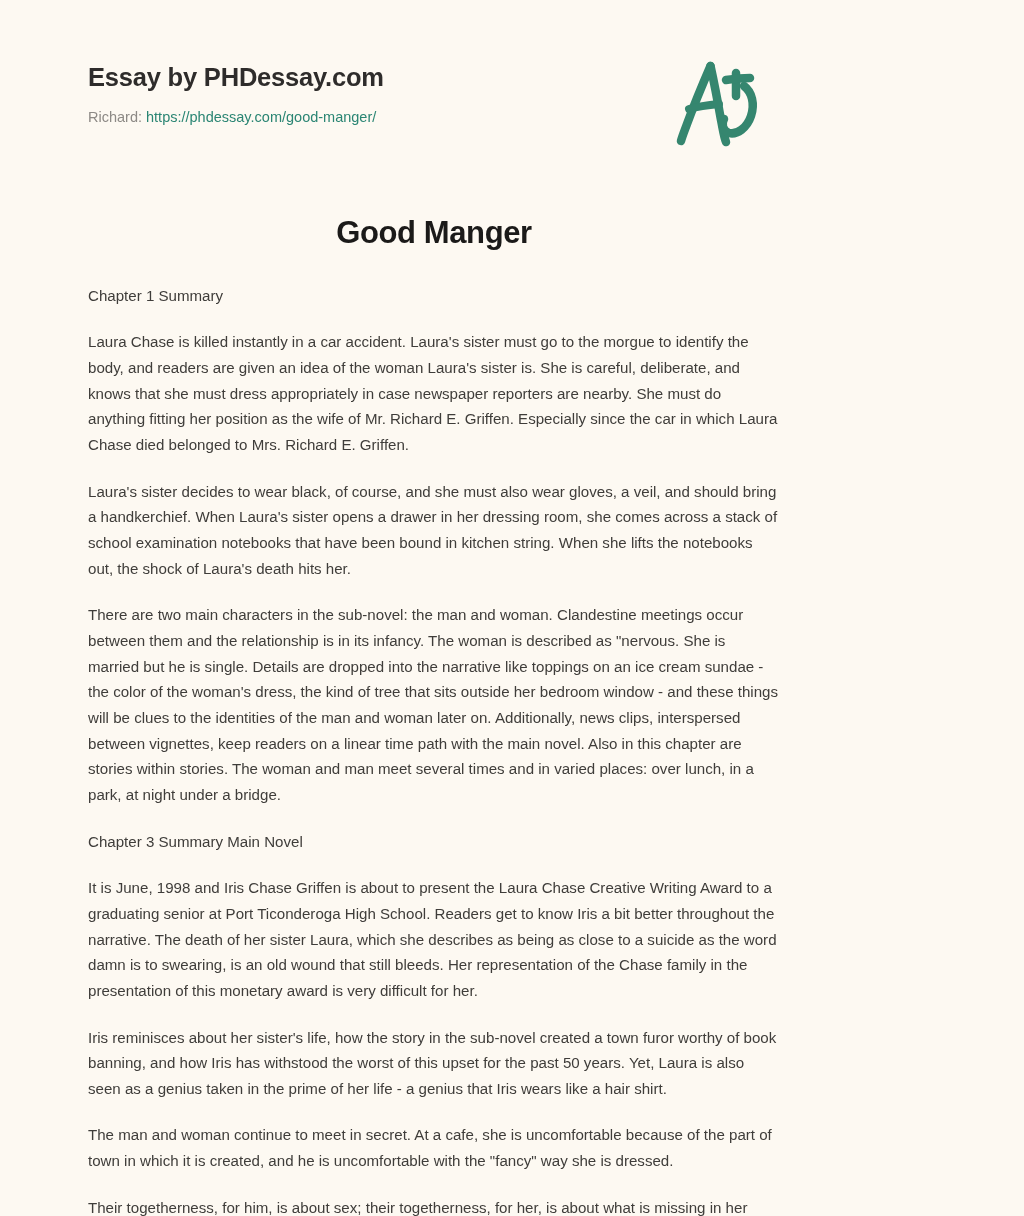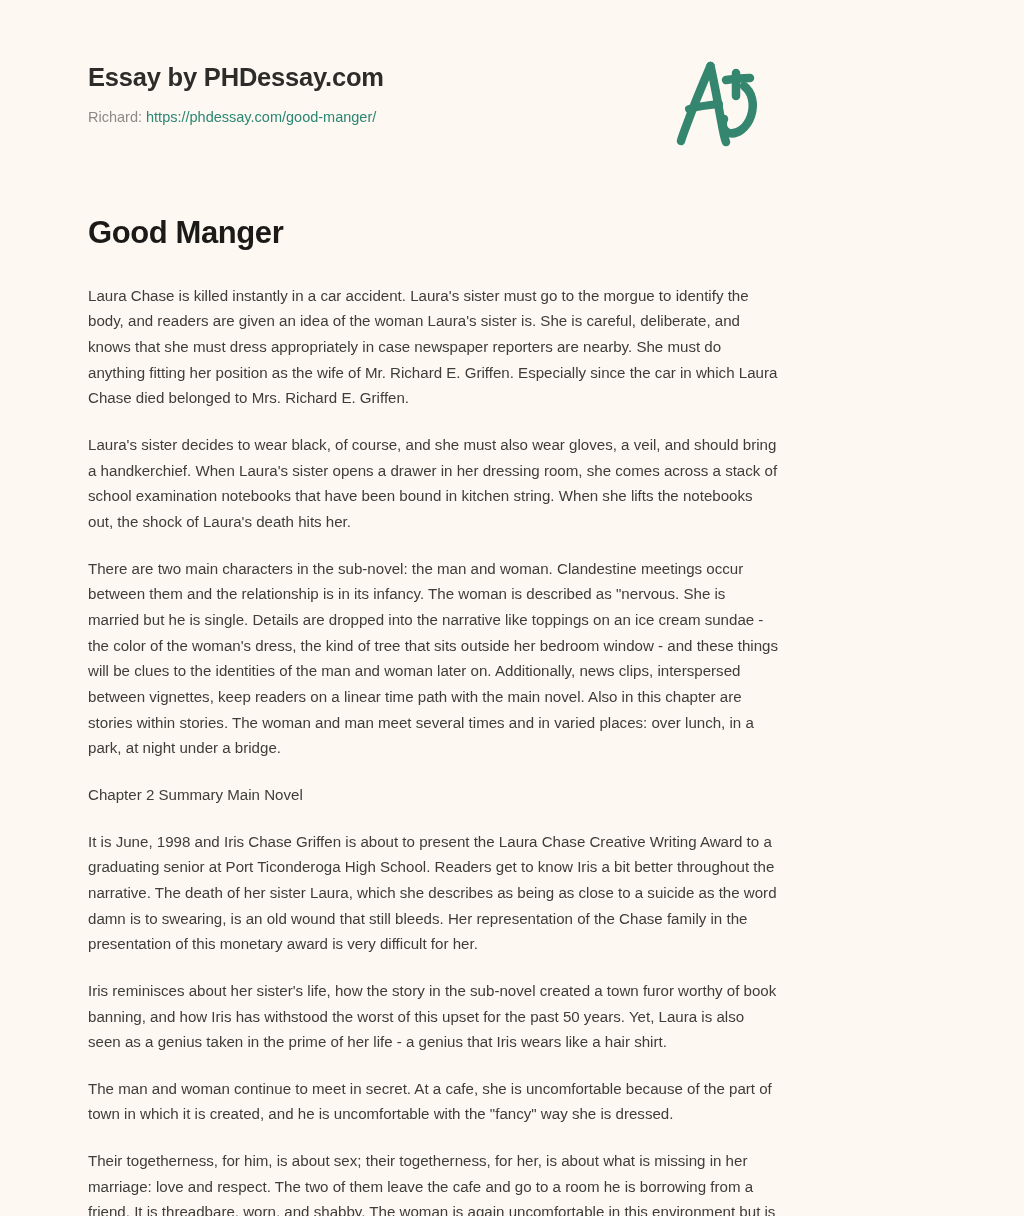--- a/index.html
+++ b/index.html
@@ -68,20 +68,21 @@
     padding-top: 92px;
   }
 
   .doc-title {
     font-size: 31px;
     font-weight: bold;
     color: #1b1a19;
     letter-spacing: -0.4px;
     margin: 0 0 30px 0;
     line-height: 1.25;
+    text-align: center;
   }
 
   .para {
     font-size: 15.1px;
     line-height: 1.70;
     color: #3f3d3a;
     margin: 0 0 21px 0;
     max-width: 848px;
   }
 
@@ -119,24 +120,25 @@
           <path d="M84 38 C92 44, 95 56, 91 68 C87 80, 77 87, 69 85 C63 83, 61 76, 64 71"></path>
         </g>
       </svg>
     </div>
   </div>
 
   <div class="content">
     <h1 class="doc-title">Good Manger</h1>
 
     <div id="blocks">
+        <p class="para heading-para">Chapter 1 Summary</p>
         <p class="para">Laura Chase is killed instantly in a car accident. Laura's sister must go to the morgue to identify the body, and readers are given an idea of the woman Laura's sister is. She is careful, deliberate, and knows that she must dress appropriately in case newspaper reporters are nearby. She must do anything fitting her position as the wife of Mr. Richard E. Griffen. Especially since the car in which Laura Chase died belonged to Mrs. Richard E. Griffen.</p>
         <p class="para">Laura's sister decides to wear black, of course, and she must also wear gloves, a veil, and should bring a handkerchief. When Laura's sister opens a drawer in her dressing room, she comes across a stack of school examination notebooks that have been bound in kitchen string. When she lifts the notebooks out, the shock of Laura's death hits her.</p>
         <p class="para">There are two main characters in the sub-novel: the man and woman. Clandestine meetings occur between them and the relationship is in its infancy. The woman is described as "nervous. She is married but he is single. Details are dropped into the narrative like toppings on an ice cream sundae - the color of the woman's dress, the kind of tree that sits outside her bedroom window - and these things will be clues to the identities of the man and woman later on. Additionally, news clips, interspersed between vignettes, keep readers on a linear time path with the main novel. Also in this chapter are stories within stories. The woman and man meet several times and in varied places: over lunch, in a park, at night under a bridge.</p>
-        <p class="para heading-para">Chapter 2 Summary Main Novel</p>
+        <p class="para heading-para">Chapter 3 Summary Main Novel</p>
         <p class="para">It is June, 1998 and Iris Chase Griffen is about to present the Laura Chase Creative Writing Award to a graduating senior at Port Ticonderoga High School. Readers get to know Iris a bit better throughout the narrative. The death of her sister Laura, which she describes as being as close to a suicide as the word damn is to swearing, is an old wound that still bleeds. Her representation of the Chase family in the presentation of this monetary award is very difficult for her.</p>
         <p class="para">Iris reminisces about her sister's life, how the story in the sub-novel created a town furor worthy of book banning, and how Iris has withstood the worst of this upset for the past 50 years. Yet, Laura is also seen as a genius taken in the prime of her life - a genius that Iris wears like a hair shirt.</p>
         <p class="para">The man and woman continue to meet in secret. At a cafe, she is uncomfortable because of the part of town in which it is created, and he is uncomfortable with the "fancy" way she is dressed.</p>
         <p class="para">Their togetherness, for him, is about sex; their togetherness, for her, is about what is missing in her marriage: love and respect. The two of them leave the cafe and go to a room he is borrowing from a friend. It is threadbare, worn, and shabby. The woman is again uncomfortable in this environment but is so ne</p>
       </div>
   </div>
 
 </div>
 
 </body></html>

